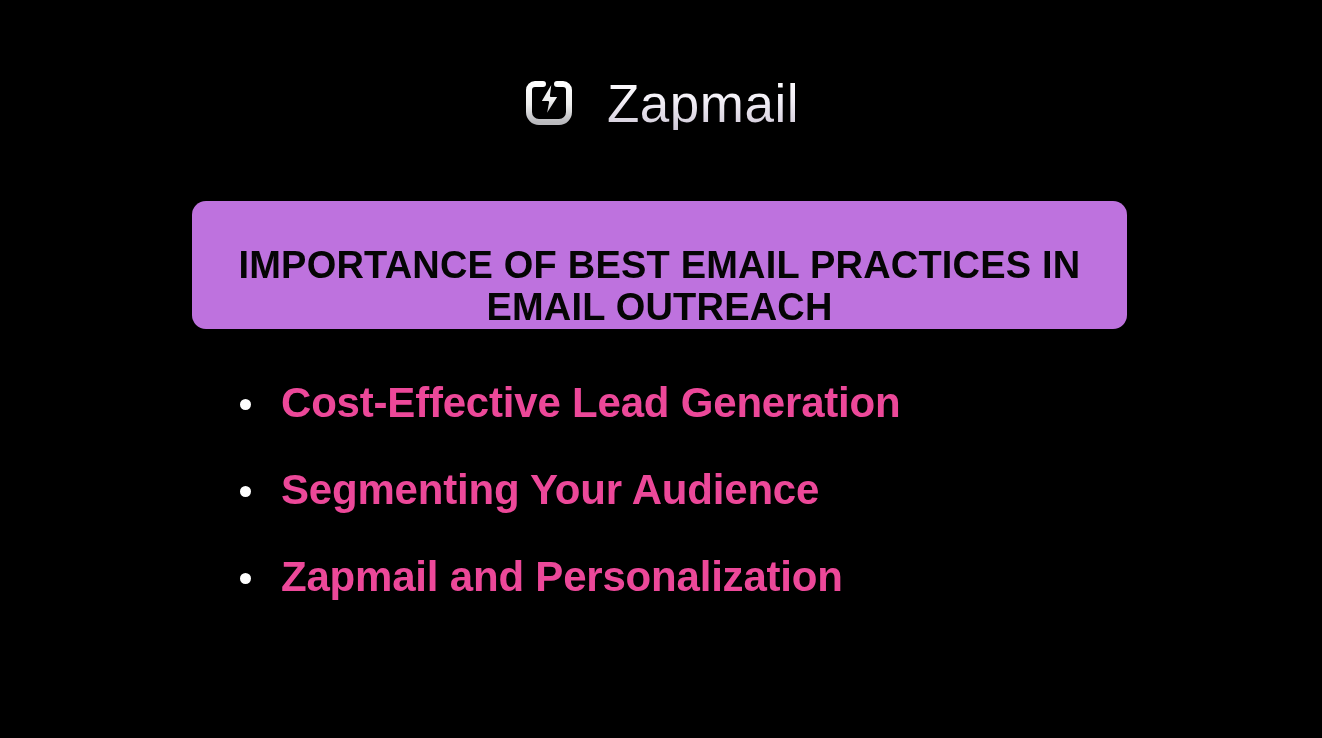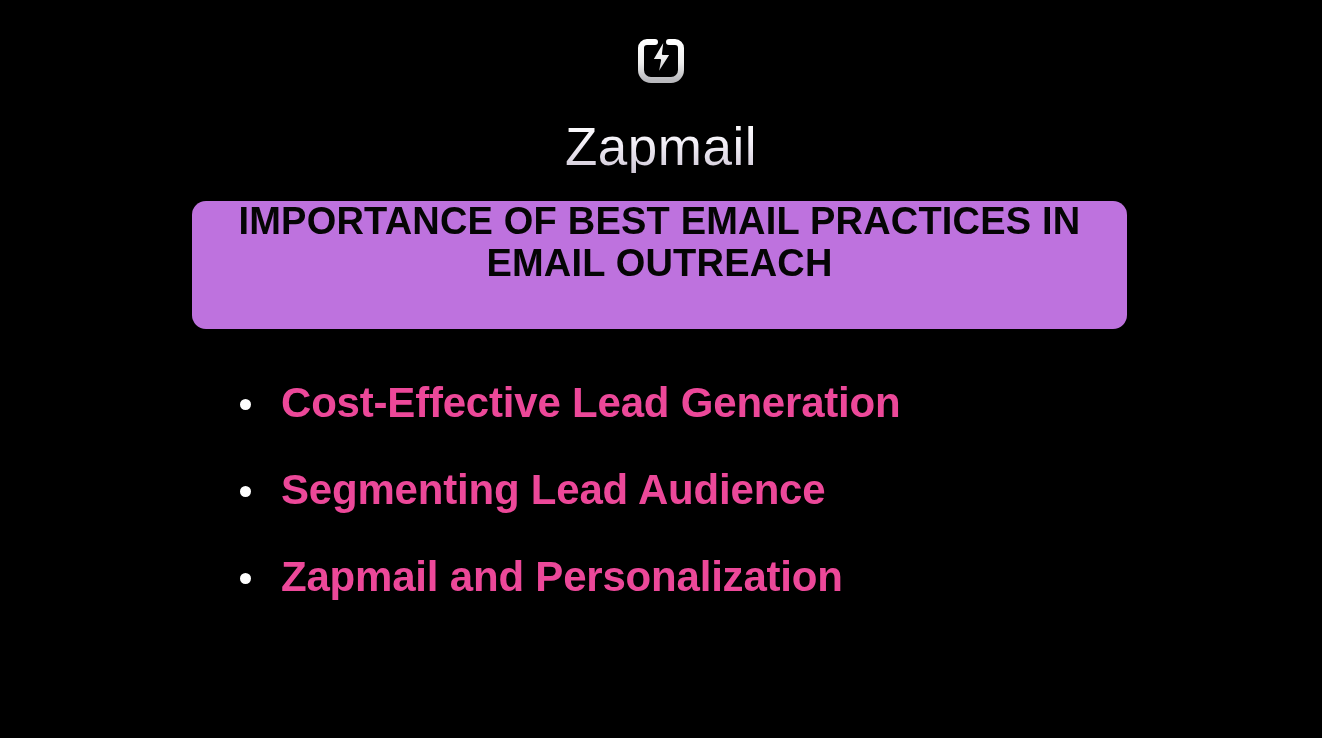--- a/index.html
+++ b/index.html
@@ -27,21 +27,20 @@
   .brand {
     position: absolute;
     left: 0;
     top: 64px;
     width: 1322px;
     height: 78px;
     display: flex;
     align-items: center;
     justify-content: center;
     gap: 32px;
-    flex-direction: column;
   }
   .brand-icon {
     width: 52px;
     height: 52px;
     display: block;
     flex: 0 0 auto;
     margin-top: 2px;
   }
   .brand-name {
     font-family: "Liberation Sans", sans-serif;
@@ -60,21 +59,21 @@
   
   .title-banner {
     position: absolute;
     left: 192px;
     top: 201px;
     width: 935px;
     height: 128px;
     background: #be72de;
     border-radius: 14px;
     display: flex;
-    align-items: flex-start;
+    align-items: flex-end;
     justify-content: center;
     box-sizing: border-box;
     padding: 0 20px;
   }
   .title-text {
     font-family: "Liberation Sans", sans-serif;
     font-weight: bold;
     font-size: 38px;
     line-height: 1.1;
     color: #050505;
@@ -144,21 +143,21 @@
     <h1 class="title-text">IMPORTANCE OF BEST EMAIL PRACTICES IN EMAIL OUTREACH</h1>
   </div>
 
   <ul class="bullet-list">
     <li class="bullet-item">
       <span class="bullet-dot"></span>
       <span class="bullet-label">Cost-Effective Lead Generation</span>
     </li>
     <li class="bullet-item">
       <span class="bullet-dot"></span>
-      <span class="bullet-label">Segmenting Lead Audience</span>
+      <span class="bullet-label">Segmenting Your Audience</span>
     </li>
     <li class="bullet-item">
       <span class="bullet-dot"></span>
       <span class="bullet-label">Zapmail and Personalization</span>
     </li>
   </ul>
 
 </div>
 
 </body></html>

